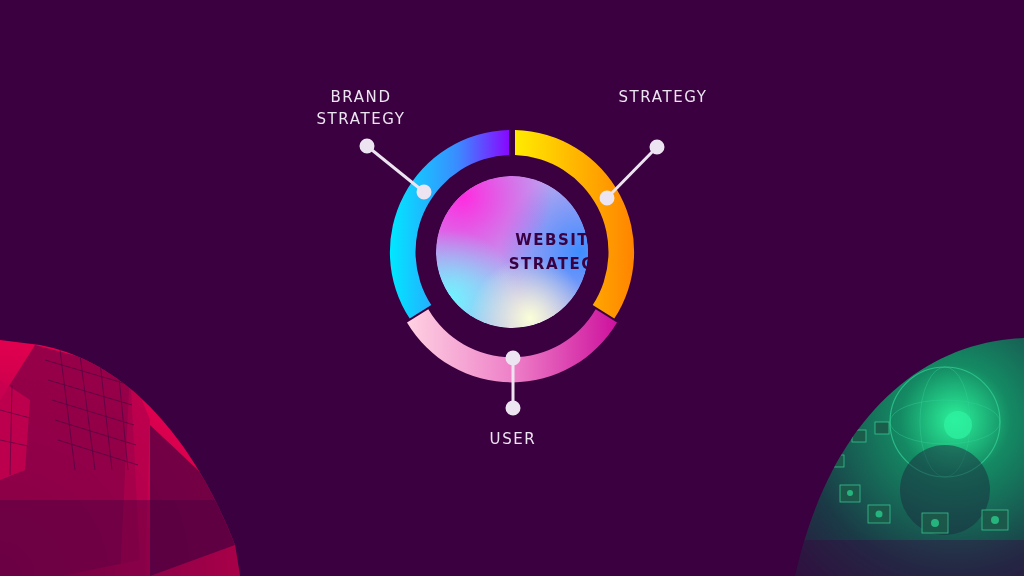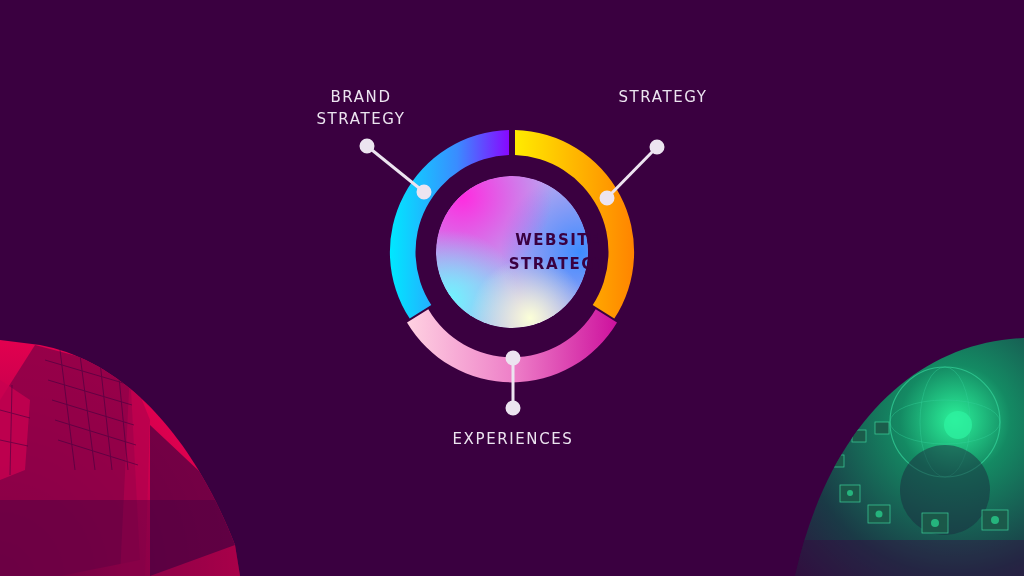--- a/index.html
+++ b/index.html
@@ -193,21 +193,21 @@
   <div class="label" style="left:301px; top:86px; width:120px;">
     <span>BRAND</span>
     <span>STRATEGY</span>
   </div>
 
   <div class="label" style="left:603px; top:86px; width:120px;">
     <span>STRATEGY</span>
   </div>
 
   <div class="label" style="left:443px; top:428px; width:140px;">
-    <span>EXPERIENCES</span>
+    <span>USER</span>
   </div>
 
   <div class="center-text">
     <span>WEBSITE</span>
     <span>STRATEGY</span>
   </div>
 
 </div>
 
 </body></html>

